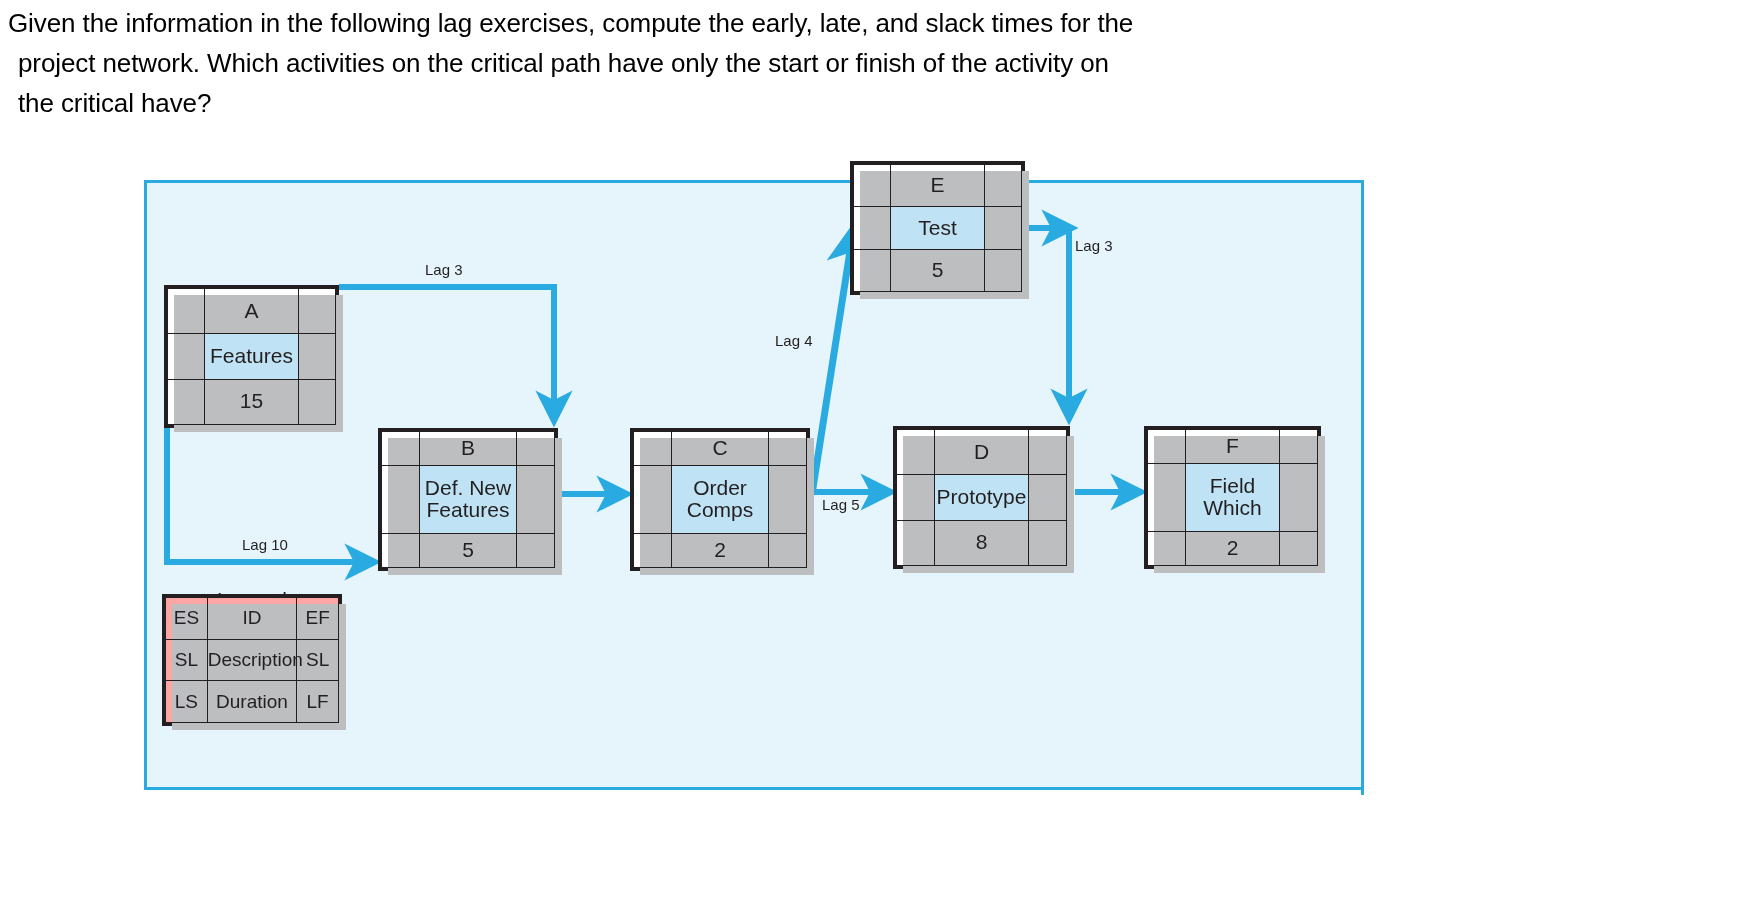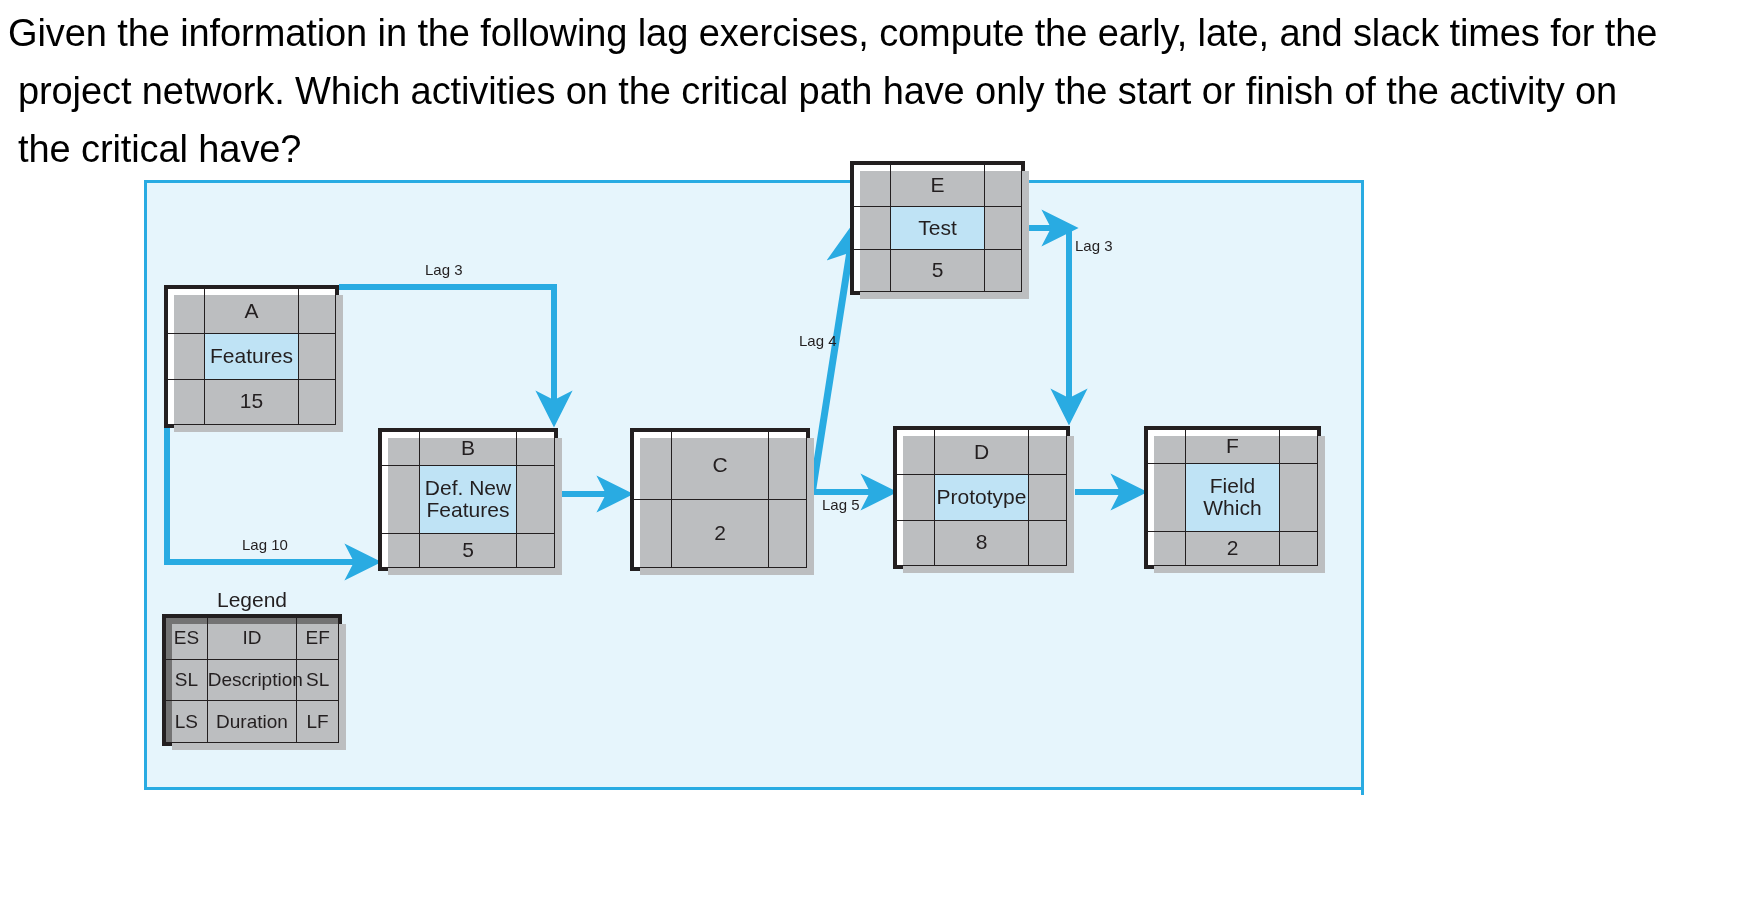--- a/index.html
+++ b/index.html
@@ -8,21 +8,21 @@
     background:#ffffff;
     font-family:"Liberation Sans", sans-serif;
     color:#111;
     overflow:hidden;
     position:relative;
   }
   
   #question{
     position:absolute;
     left:8px; top:4px; width:1735px;
-    font-size:38px;
+    font-size:26px;
     line-height:1.53;
     letter-spacing:-0.1px;
     color:#000;
   }
   #question .ql{display:block;}
   #question .ql2, #question .ql3{margin-left:10px;}
 
   
   #panel{
     position:absolute;
@@ -85,25 +85,25 @@
     position:absolute;
     left:162px; top:588px;
     width:180px;
     text-align:center;
     font-size:21px;
     color:#231f20;
     z-index:6;
   }
   #legend{
     position:absolute;
-    left:162px; top:614px;
+    left:162px; top:594px;
     width:180px; height:132px;
     border:3px solid #231f20;
     box-sizing:border-box;
-    background:#737373;
+    background:#fca5a5;
     z-index:6;
   }
   #legend .shadow{
     position:absolute; left:7px; top:7px;
     width:100%;height:100%;
     background:#bcbec0; z-index:-1;
   }
   #legend table{border-collapse:collapse;width:100%;height:100%;table-layout:fixed;}
   #legend td{
     border:1.5px solid #231f20;
@@ -123,21 +123,21 @@
   
   .lag{
     position:absolute;
     font-size:15px;
     color:#231f20;
     white-space:nowrap;
     z-index:7;
   }
   #lag-ab{left:425px; top:261px;}
   #lag-a-b2{left:242px; top:536px;}
-  #lag-ce{left:775px; top:332px;margin-left:24px;}
+  #lag-ce{left:775px; top:332px;}
   #lag-cd{left:822px; top:496px;}
   #lag-ed{left:1075px; top:237px;}
 </style>
 </head>
 <body>
 
 <div id="question">
   <span class="ql ql1">Given the information in the following lag exercises, compute the early, late, and slack times for the</span>
   <span class="ql ql2">project network.  Which activities on the critical path have only the start or finish of the activity on</span>
   <span class="ql ql3">the critical have?</span>
@@ -262,20 +262,25 @@
   <div class="shadow"></div>
   <table>
     <tbody>
         <tr>
       <td class="side"></td>
       <td class="mid">C</td>
       <td class="side"></td>
     </tr>
     <tr>
       <td class="side"></td>
+      <td class="mid hl">Order Comps</td>
+      <td class="side"></td>
+    </tr>
+    <tr>
+      <td class="side"></td>
       <td class="mid">2</td>
       <td class="side"></td>
     </tr>
   </tbody>
     </table>
 </div>
 
 <div class="node" id="node-d">
   <div class="shadow"></div>
   <table>

